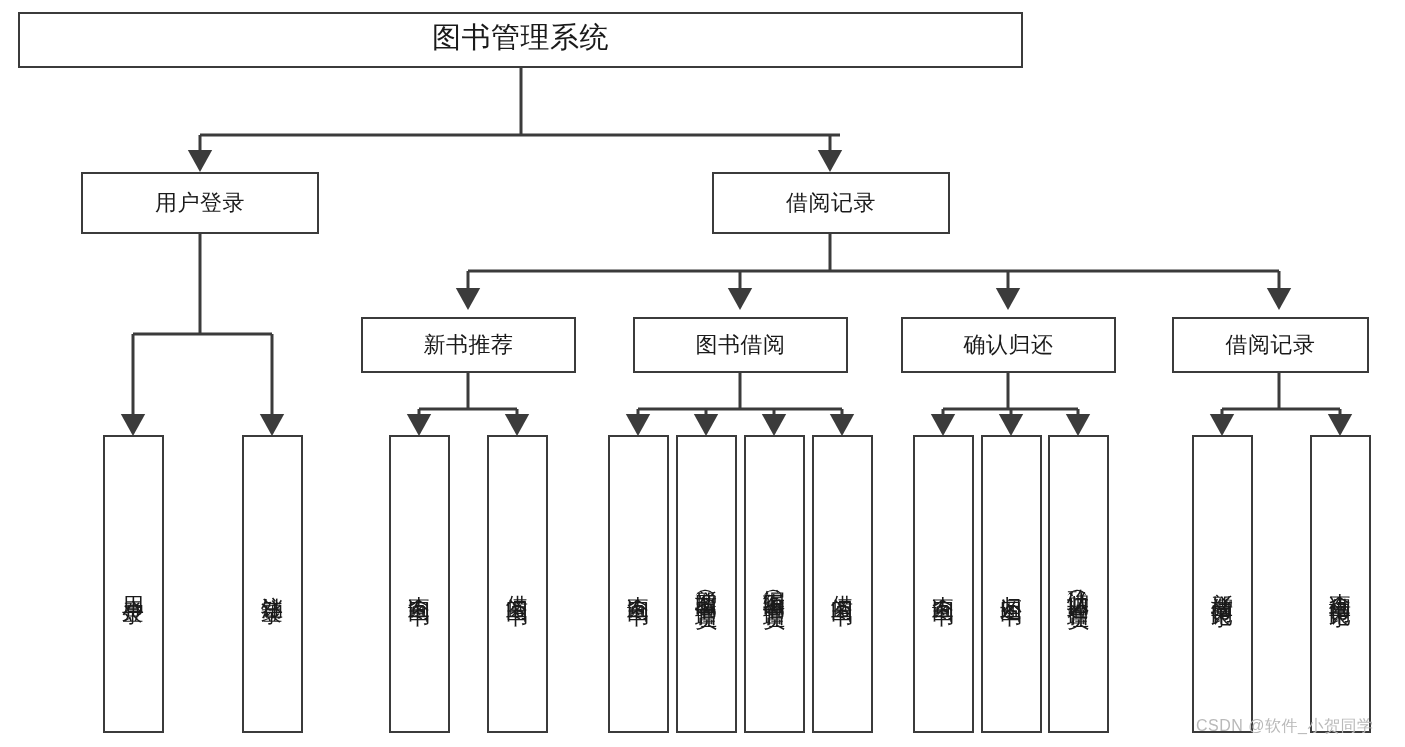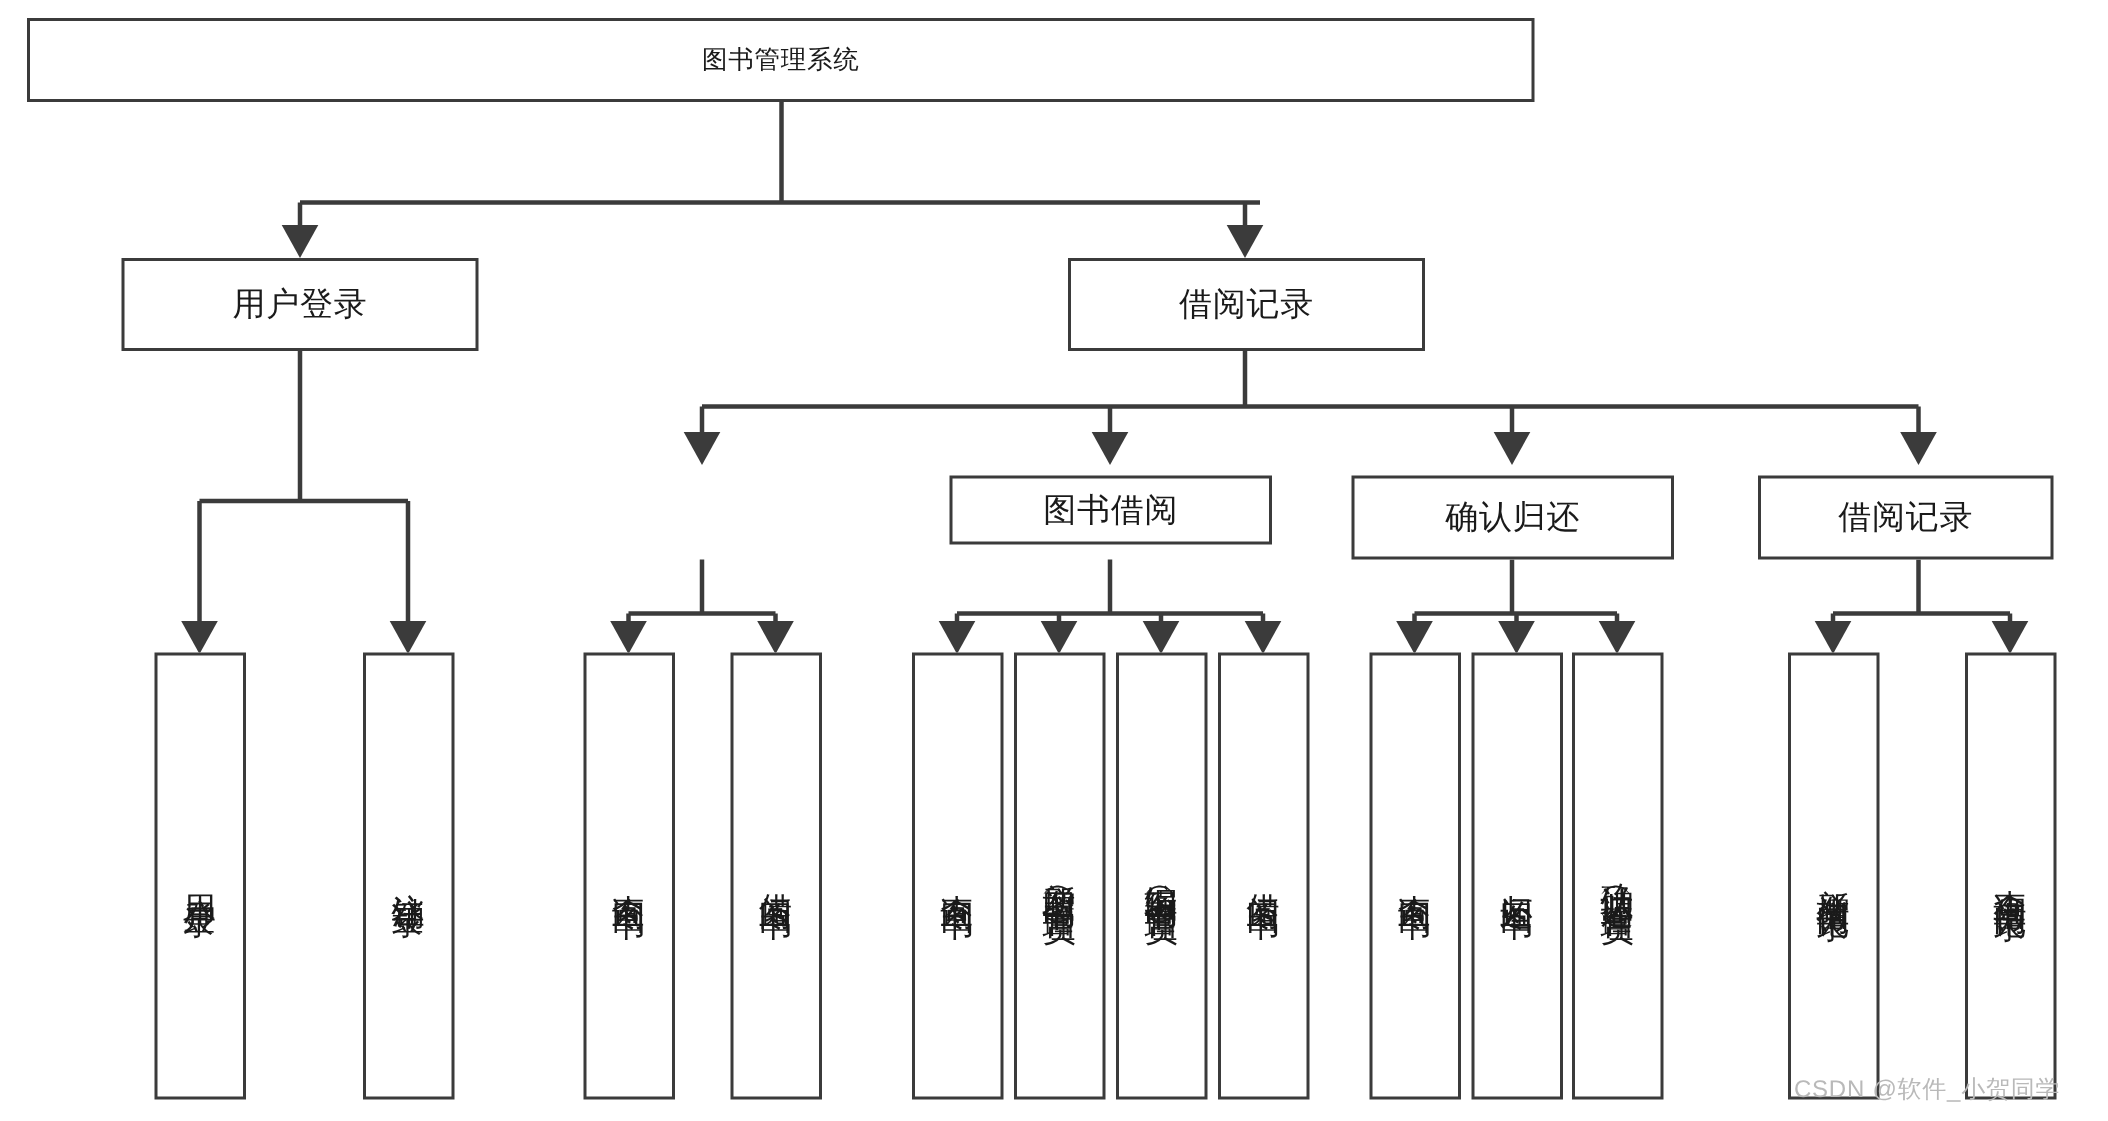--- a/index.html
+++ b/index.html
@@ -38,21 +38,22 @@
     color: #1a1a1a;
     text-align: center;
     line-height: 1.18;
     white-space: nowrap;
   }
   .node-box.horizontal .node-label {
     font-size: 22px;
     letter-spacing: 0.5px;
   }
   .node-box.horizontal.root .node-label {
-    font-size: 17px;
+    font-size: 29px;
+    font-family: Liberation Mono, monospace;
   }
   .node-box.vertical {
     align-items: center;
     justify-content: center;
   }
   .node-box.vertical .node-label {
     writing-mode: vertical-rl;
     text-orientation: upright;
     font-size: 22px;
     letter-spacing: 3px;
@@ -126,21 +127,24 @@
     <span class="node-label">图书管理系统</span>
   </div>
 
   <div class="node-box horizontal" style="left:81px; top:172px; width:238px; height:62px;">
     <span class="node-label">用户登录</span>
   </div>
   <div class="node-box horizontal" style="left:712px; top:172px; width:238px; height:62px;">
     <span class="node-label">借阅记录</span>
   </div>
 
-  <div class="node-box horizontal" style="left:633px; top:317px; width:215px; height:46px;">
+  <div class="node-box horizontal" style="left:361px; top:317px; width:215px; height:56px;">
+    <span class="node-label">新书推荐</span>
+  </div>
+  <div class="node-box horizontal" style="left:633px; top:317px; width:215px; height:56px;">
     <span class="node-label">图书借阅</span>
   </div>
   <div class="node-box horizontal" style="left:901px; top:317px; width:215px; height:56px;">
     <span class="node-label">确认归还</span>
   </div>
   <div class="node-box horizontal" style="left:1172px; top:317px; width:197px; height:56px;">
     <span class="node-label">借阅记录</span>
   </div>
 
   <div class="node-box vertical" style="left:103px; top:435px; width:61px; height:298px;">

